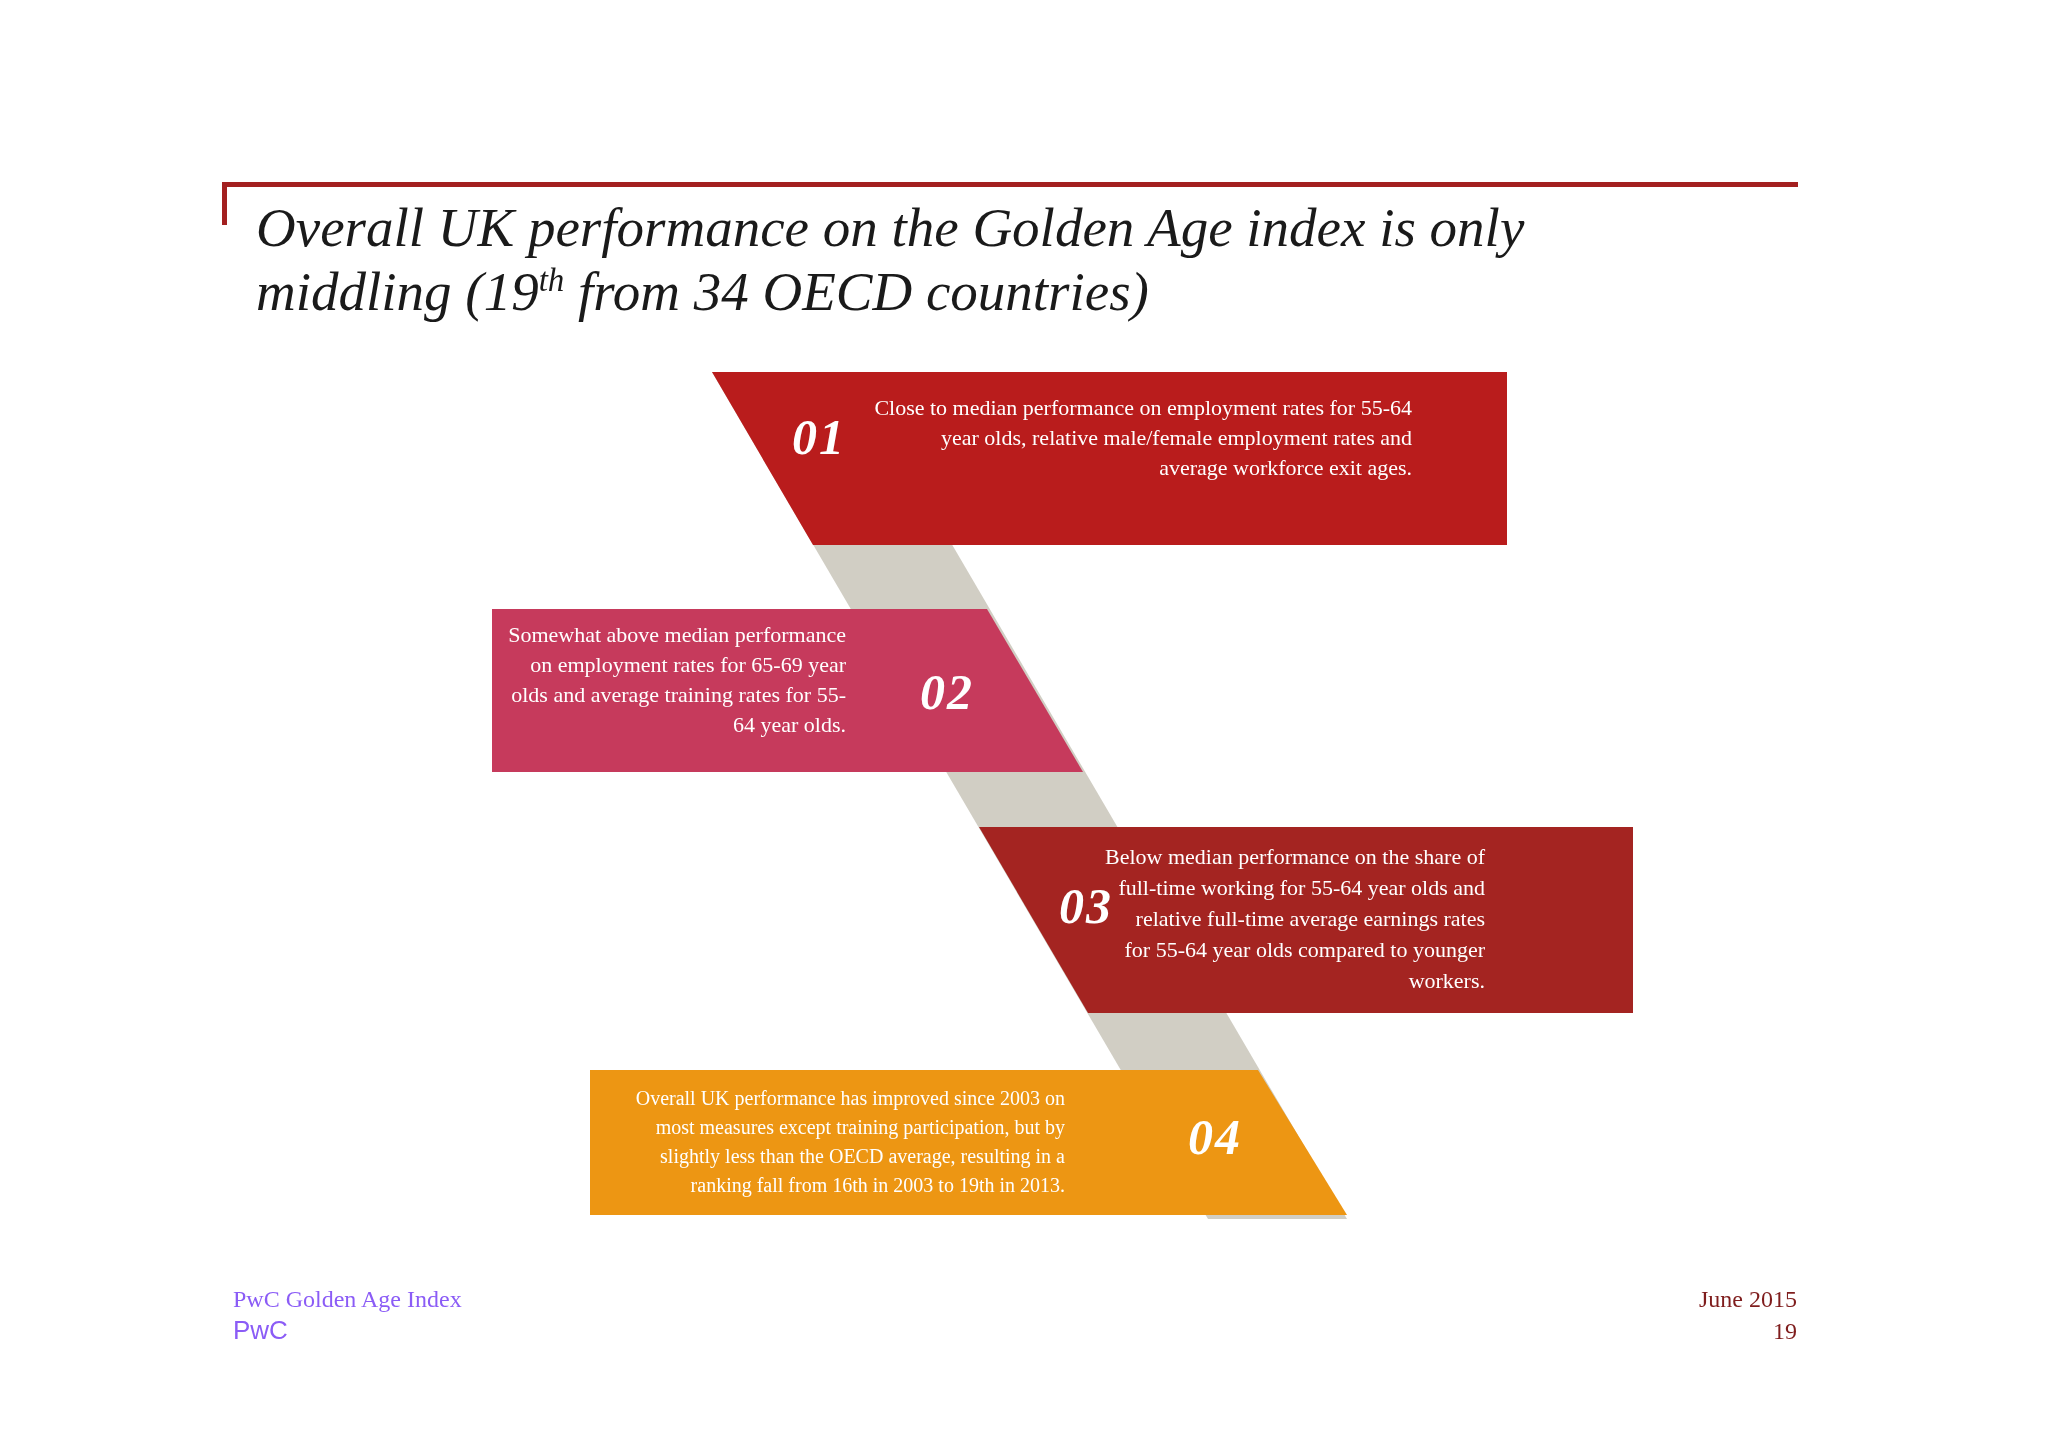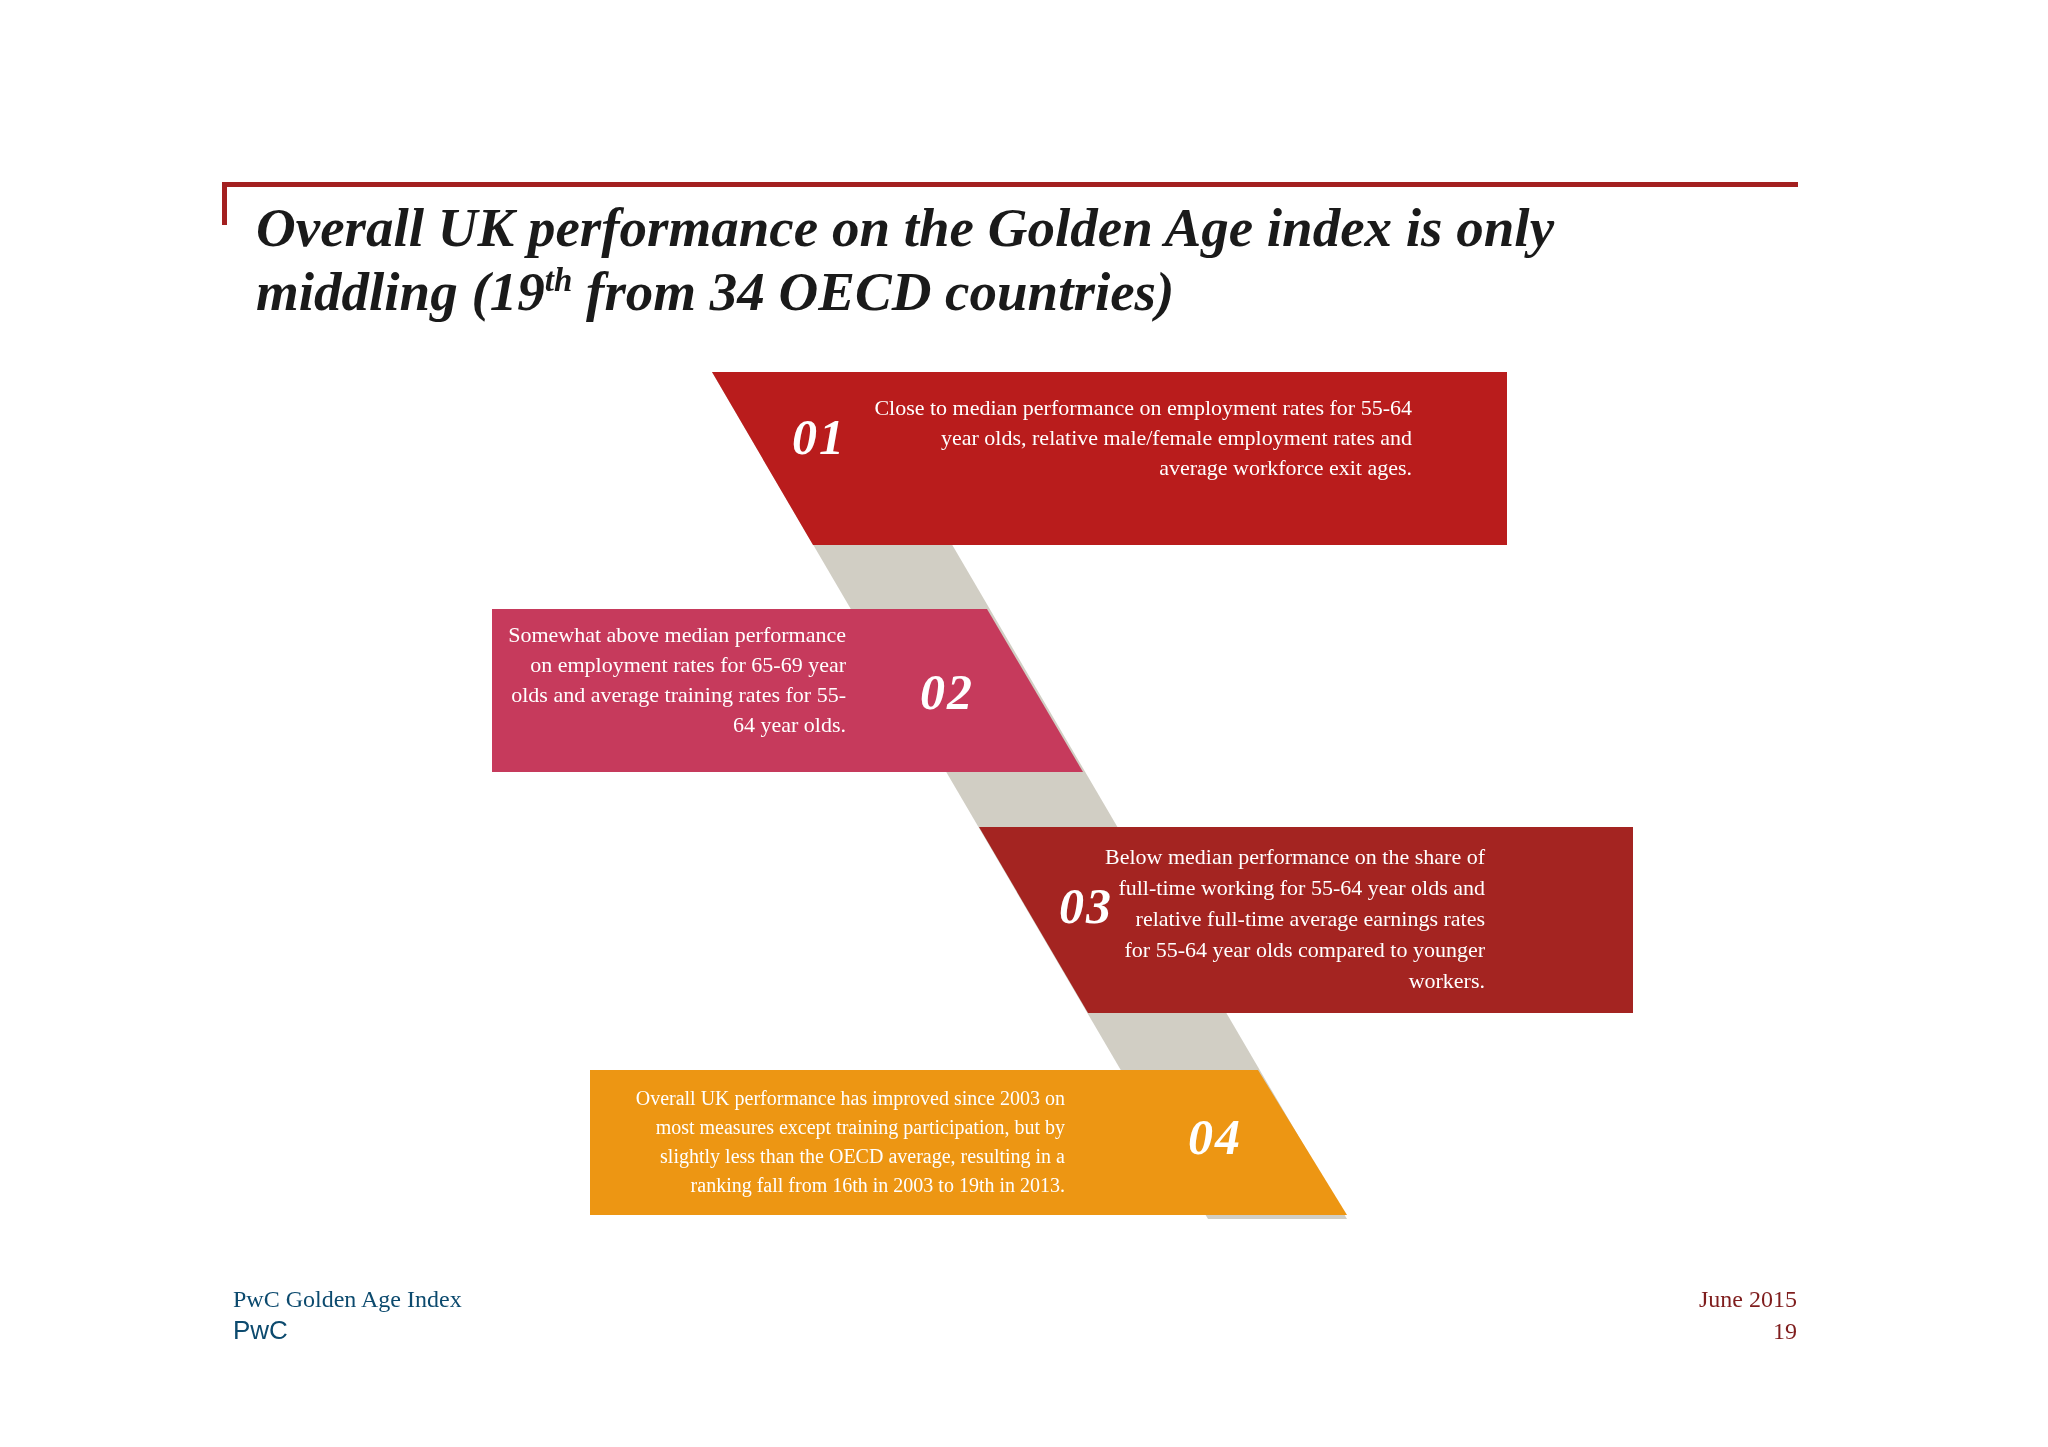--- a/index.html
+++ b/index.html
@@ -11,21 +11,21 @@
     font-family:"Liberation Serif","DejaVu Serif",serif;
   }
 
   
   .rule-h{position:absolute;left:222px;top:182px;width:1576px;height:5px;}
   .rule-v{position:absolute;left:222px;top:182px;width:5px;height:43px;}
 
   
   .title{
     position:absolute;left:256px;top:196px;width:1520px;
-    font-size:55px;line-height:1.17;font-weight:bold;font-style:italic;
+    font-size:55px;line-height:1.17;font-weight:normal;font-style:italic;
     color:#1a1a1a;letter-spacing:0px;
   }
   .title sup{font-size:60%;line-height:0;}
 
   
   .ribbon{
     position:absolute;left:712px;top:372px;width:635px;height:847px;
     clip-path:polygon(0 0,139px 0,635px 847px,496px 847px);
   }
 
@@ -53,21 +53,21 @@
   .b3 .btext{left:126px;top:14px;width:380px;font-size:22px;line-height:31px;}
 
   .b4{left:590px;top:1070px;width:757px;height:145px;
       clip-path:polygon(0 0,668px 0,757px 145px,0 145px);}
   .b4 .num{left:598px;top:42px;}
   .b4 .btext{left:5px;top:14px;width:470px;font-size:20px;line-height:29px;}
 
   
   .footer-left{
     position:absolute;left:233px;top:1283px;
-    font-size:24px;color:#0c4a6e;line-height:32px;
+    font-size:24px;color:#8b5cf6;line-height:32px;
   }
   .footer-left .pwc-mark{
     font-family:"Liberation Sans",sans-serif;font-size:26px;line-height:30px;
   }
   .footer-right{
     position:absolute;right:251px;top:1283px;text-align:right;
     font-size:24px;color:#7f1d1d;line-height:32px;
   }
 </style>
 </head>

